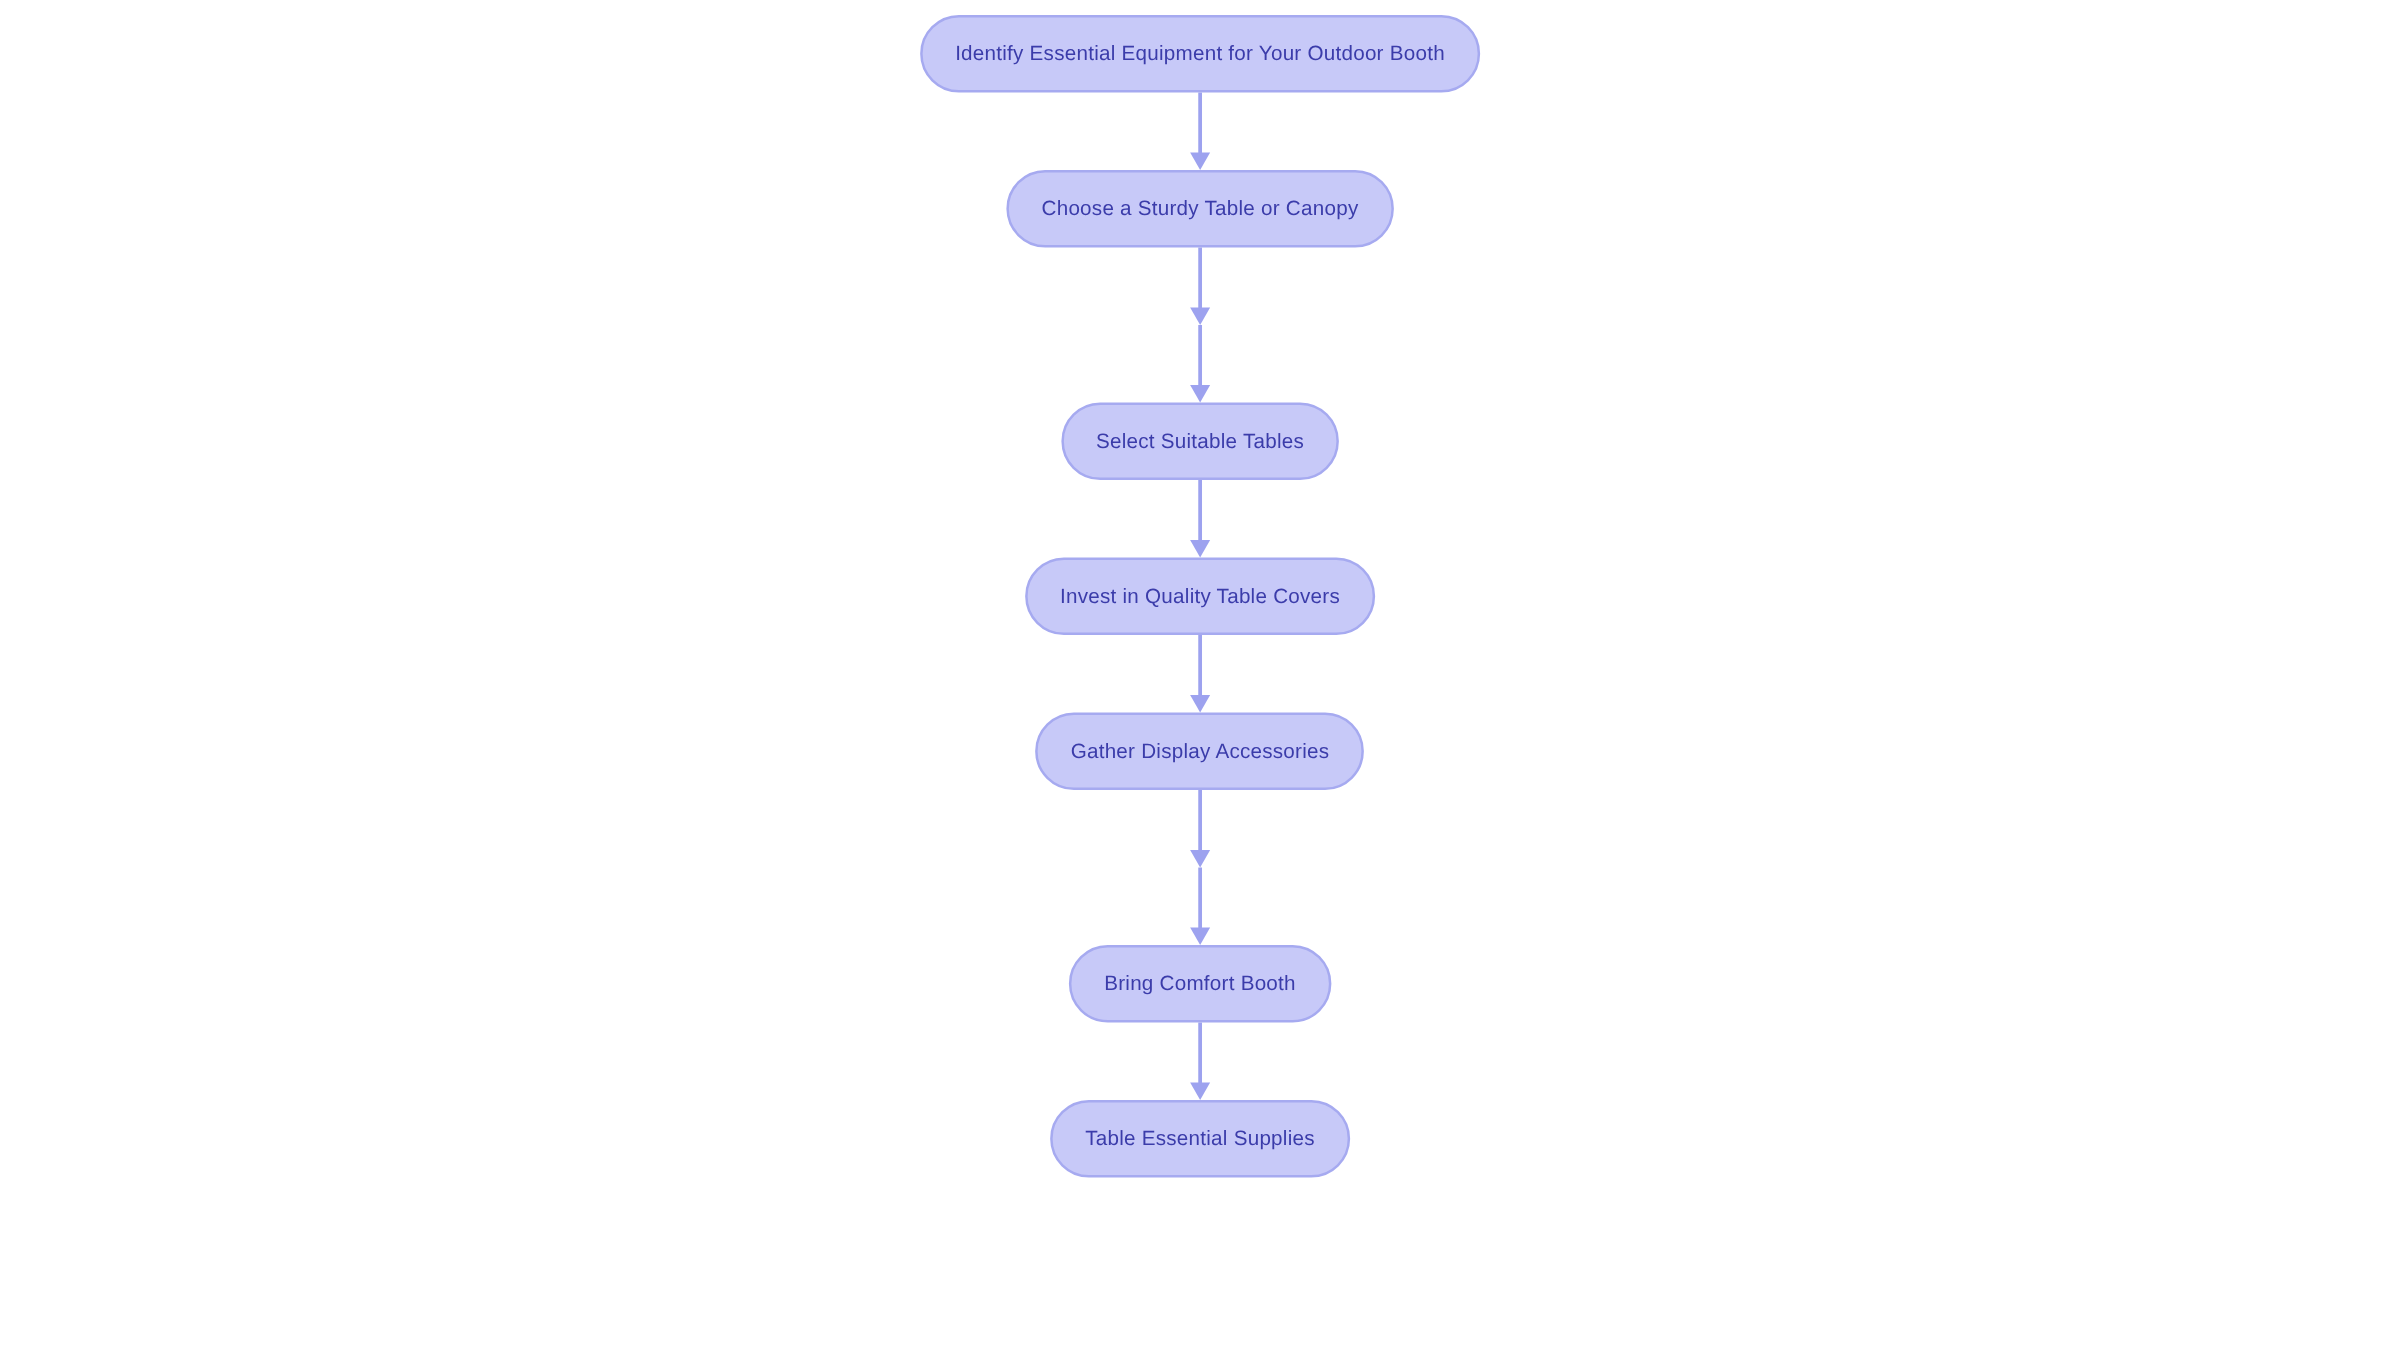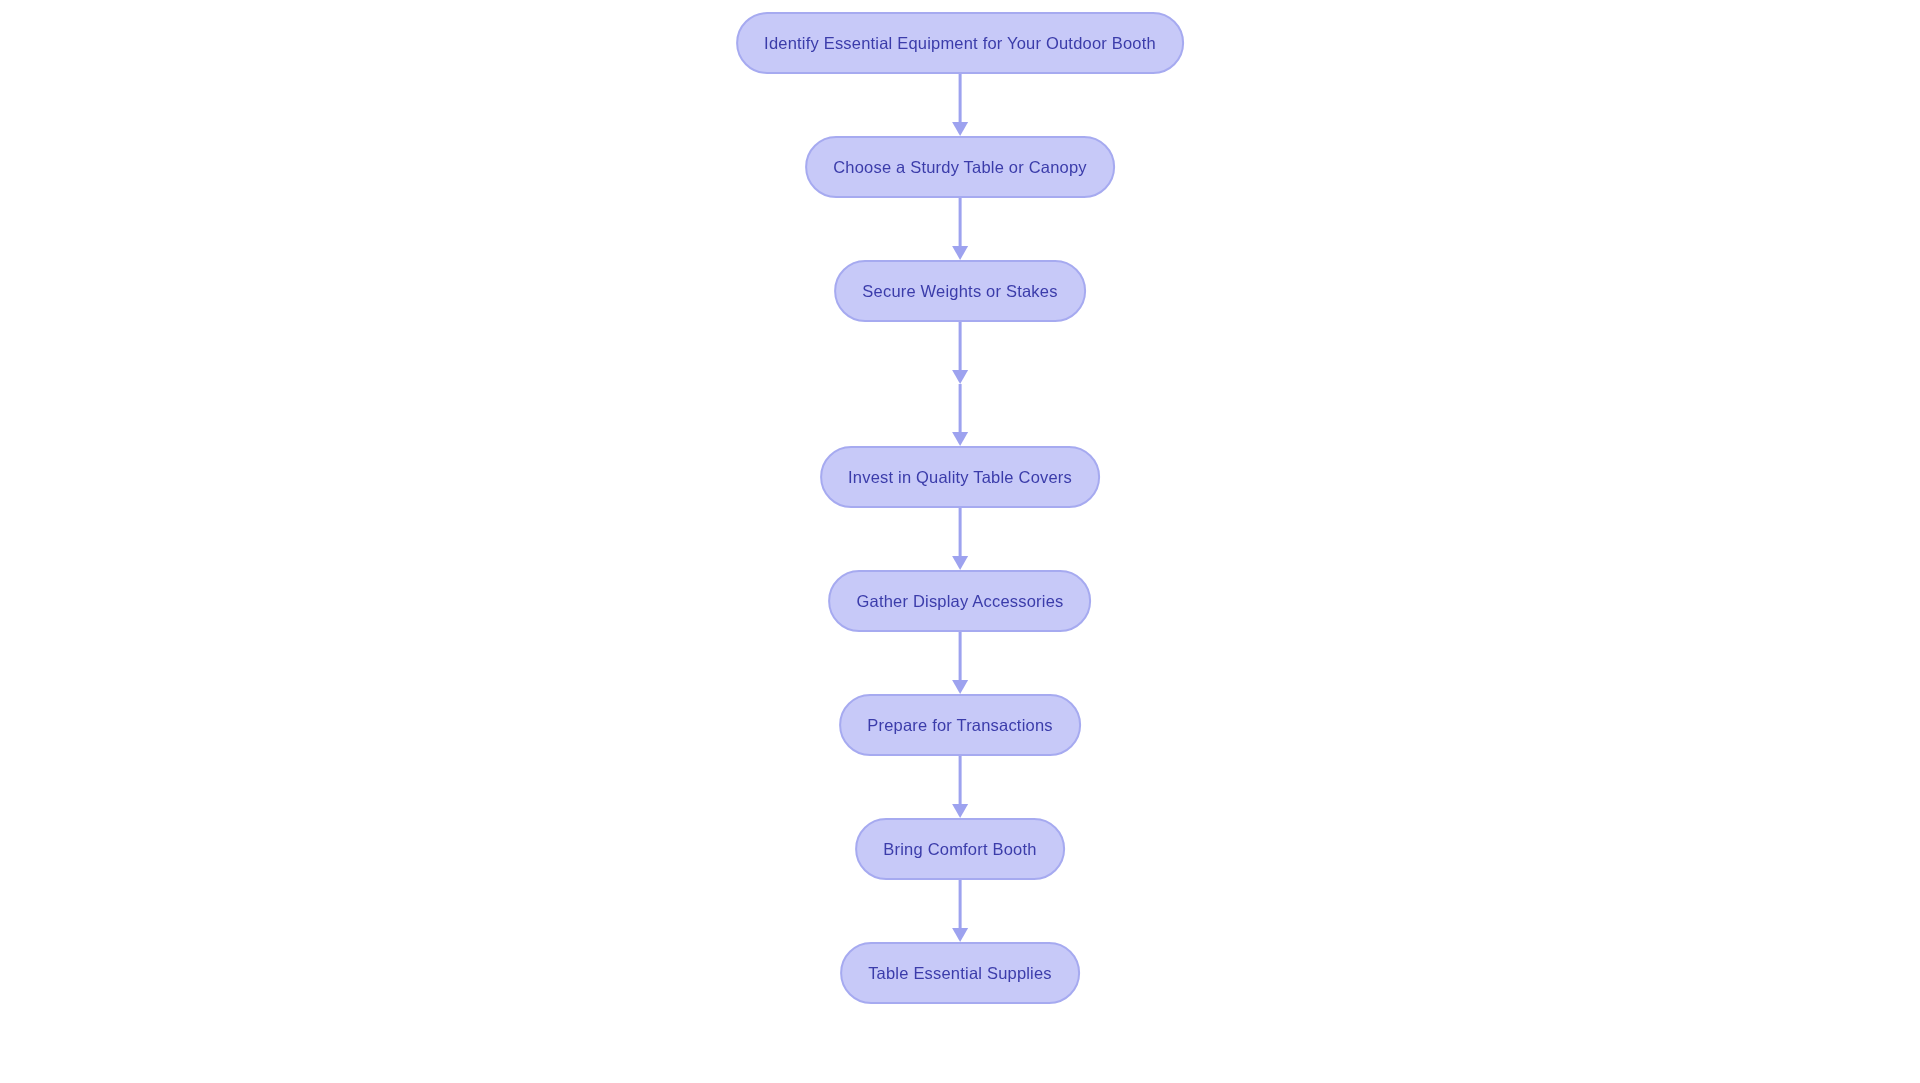--- a/index.html
+++ b/index.html
@@ -78,32 +78,31 @@
 
 <div class="canvas">
   <div class="flow">
 
     <div class="node">Identify Essential Equipment for Your Outdoor Booth</div>
     <div class="arrow"></div>
 
     <div class="node">Choose a Sturdy Table or Canopy</div>
     <div class="arrow"></div>
 
-    <div class="node">Secure Weights or Stakes</div>
     <div class="arrow"></div>
 
+    <div class="node">Select Suitable Tables</div>
     <div class="arrow"></div>
 
     <div class="node">Invest in Quality Table Covers</div>
     <div class="arrow"></div>
 
     <div class="node">Gather Display Accessories</div>
     <div class="arrow"></div>
 
-    <div class="node">Prepare for Transactions</div>
     <div class="arrow"></div>
 
     <div class="node">Bring Comfort Booth</div>
     <div class="arrow"></div>
 
     <div class="node">Table Essential Supplies</div>
 
   </div>
 </div>
 

